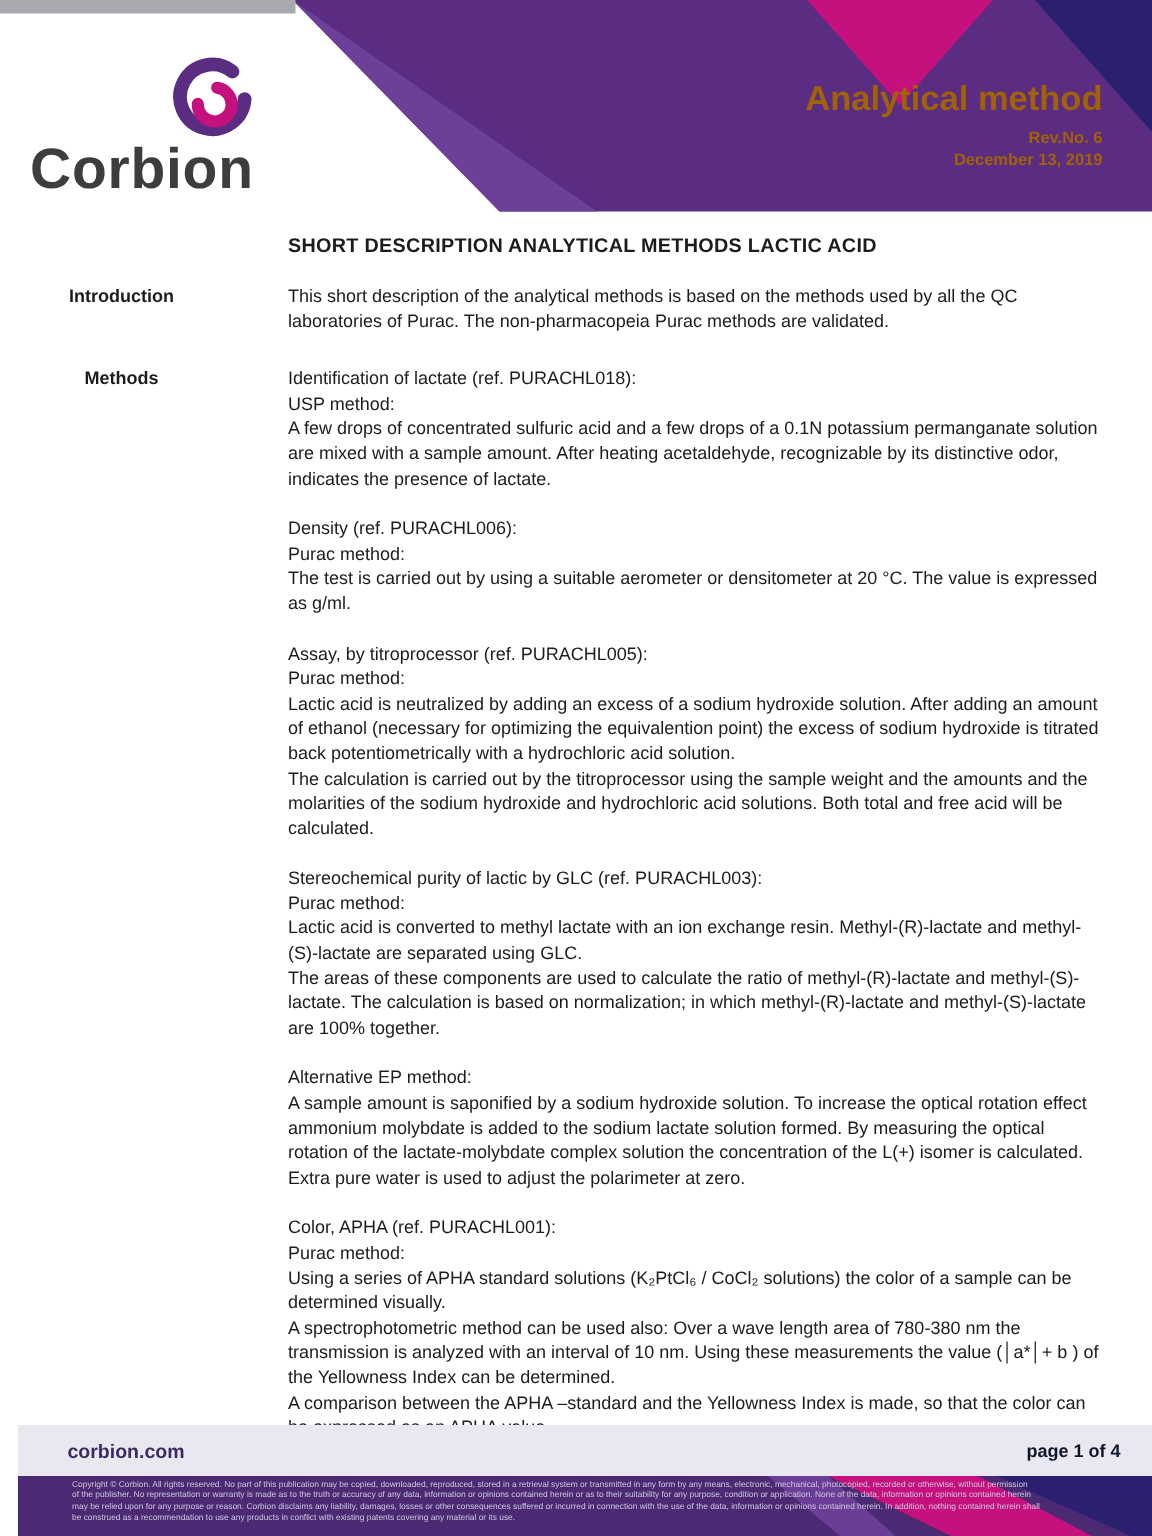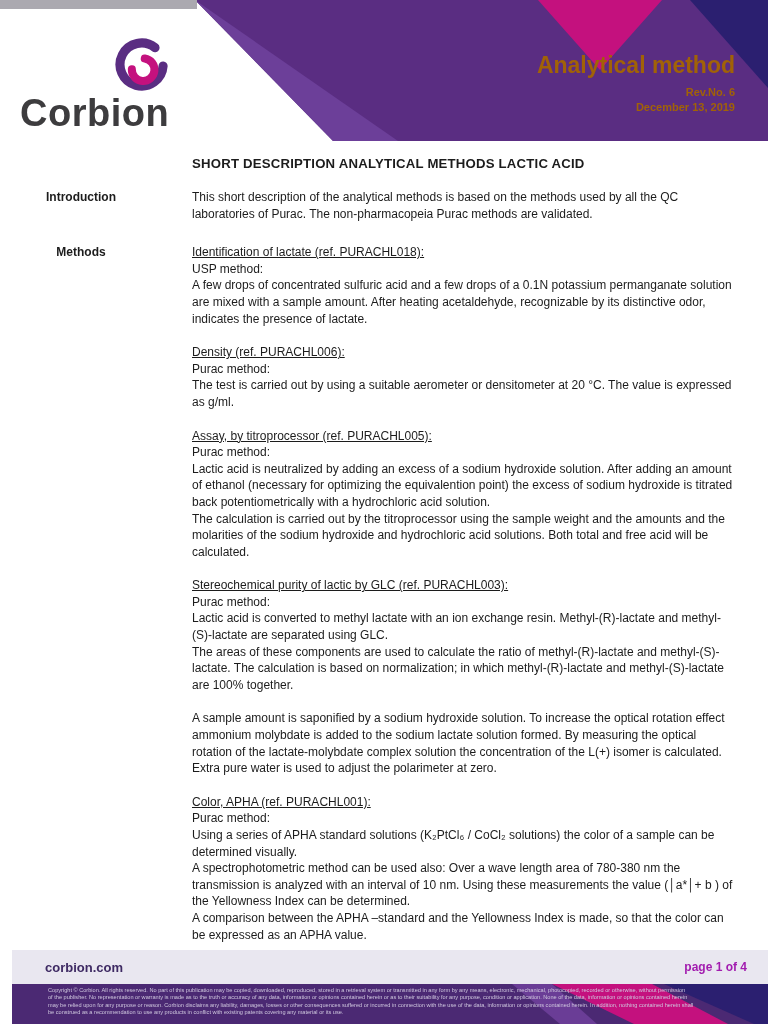--- a/index.html
+++ b/index.html
@@ -22,32 +22,32 @@
   .header-rev, .header-date { font-size:11px; font-weight:700; line-height:15px; }
 
   
   .doc { position:absolute; top:150px; left:0; width:768px; padding-top:5px; }
   .row { display:grid; grid-template-columns:162px 545px; column-gap:30px; }
   .label { text-align:center; font-weight:700; font-size:12px; line-height:16.6px; }
   .doc-title { margin:0 0 17px 0; font-size:13.2px; font-weight:700; letter-spacing:0.2px; line-height:17px; }
   .para { margin:0; font-size:12px; line-height:16.6px; }
   .intro-row { margin-bottom:22px; }
   .block { margin-bottom:17px; }
-  .heading { margin:0; font-size:12px; line-height:16.6px; text-decoration:underline; }
+  .heading { margin:0; font-size:12px; line-height:16.6px; }
 
   
   .footer { position:absolute; bottom:0; left:0; width:768px; height:74px;margin-left:12px; }
   .footer-decor { position:absolute; top:0; left:0; }
   .footer-bar {
     position:absolute; top:0; left:0; width:768px; height:34px;
     display:flex; align-items:center; justify-content:space-between;
     padding:0 33px; box-sizing:border-box;
   }
   .footer-site { font-size:13px; font-weight:700; color:#3e2a63; }
-  .footer-page { font-size:12px; font-weight:700; color:#a21caf; }
+  .footer-page { font-size:12px; font-weight:700; color:#0f172a; }
   .copyright {
     position:absolute; top:37px; left:36px; right:30px;
     color:#cfc7de; font-size:5.6px; line-height:7.4px;
   }
   .copyright div { white-space:nowrap; overflow:hidden; }
 </style>
 </head>
 <body>
 
 <div class="page">
@@ -110,20 +110,21 @@
         </div>
 
         <div class="block">
           <p class="heading">Stereochemical purity of lactic by GLC (ref. PURACHL003):</p>
           <p class="para">Purac method:</p>
           <p class="para">Lactic acid is converted to methyl lactate with an ion exchange resin. Methyl-(R)-lactate and methyl-(S)-lactate are separated using GLC.</p>
           <p class="para">The areas of these components are used to calculate the ratio of methyl-(R)-lactate and methyl-(S)-lactate. The calculation is based on normalization; in which methyl-(R)-lactate and methyl-(S)-lactate are 100% together.</p>
         </div>
 
         <div class="block">
+          <p class="para">Alternative EP method:</p>
           <p class="para">A sample amount is saponified by a sodium hydroxide solution. To increase the optical rotation effect ammonium molybdate is added to the sodium lactate solution formed. By measuring the optical rotation of the lactate-molybdate complex solution the concentration of the L(+) isomer is calculated. Extra pure water is used to adjust the polarimeter at zero.</p>
         </div>
 
         <div class="block">
           <p class="heading">Color, APHA (ref. PURACHL001):</p>
           <p class="para">Purac method:</p>
           <p class="para">Using a series of APHA standard solutions (K₂PtCl₆  / CoCl₂ solutions) the color of a sample can be determined visually.</p>
           <p class="para">A spectrophotometric method can be used also: Over a wave length area of 780-380 nm the transmission is analyzed with an interval of 10 nm. Using these measurements the value (│a*│+ b ) of the Yellowness Index can be determined.</p>
           <p class="para">A comparison between the APHA –standard and the Yellowness Index is made, so that the color can be expressed as an APHA value.</p>
         </div>

